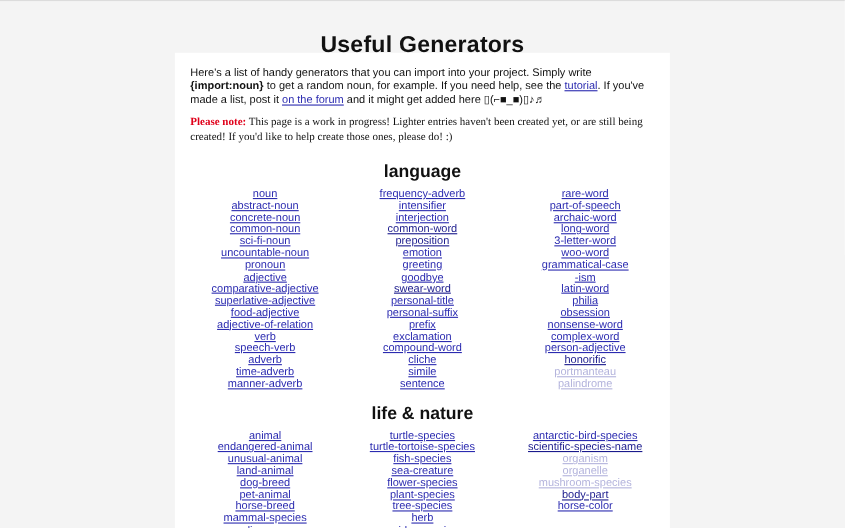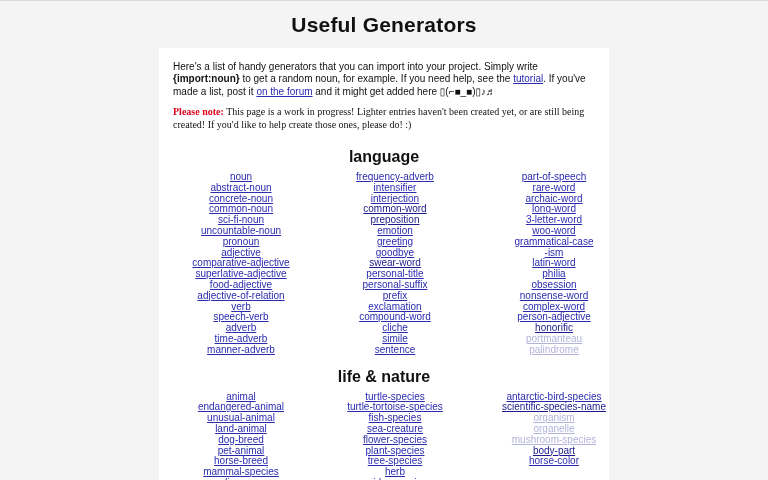--- a/index.html
+++ b/index.html
@@ -9,21 +9,21 @@
     font-family: "Liberation Sans", sans-serif;
     color: #111;
     border-top: 1px solid #dcdcdc;
     box-sizing: border-box;
   }
   .page-title {
     text-align: center;
     font-weight: bold;
     font-size: 21px;
     margin: 0;
-    padding-top: 12px;
+    padding-top: 28px;
     height: 35px;
     letter-spacing: 0.2px;
   }
   .panel {
     position: absolute;
     left: 159px; top: 48px;
     width: 450px; height: 440px;
     background: #ffffff;
     box-sizing: border-box;
     padding: 13px 14px 0 14px;
@@ -43,21 +43,20 @@
     text-align: center;
     font-weight: bold;
     font-size: 16px;
     margin: 0;
   }
   .grid {
     display: grid;
     grid-template-columns: 134px 152px 144px;
     margin-left: 1px;
     margin-top: 6px;
-    gap: 11px;
   }
   .col { text-align: center; }
   .col a { display: block; font-size: 10px; line-height: 10.8px; white-space: nowrap; }
   #sec-language { margin-top: 17px; }
   #sec-life { margin-top: 12px; }
 </style>
 </head>
 <body>
 
 <h1 class="page-title">Useful Generators</h1>
@@ -102,22 +101,22 @@
           <a href="#">personal-title</a>
           <a href="#">personal-suffix</a>
           <a href="#">prefix</a>
           <a href="#">exclamation</a>
           <a href="#">compound-word</a>
           <a href="#">cliche</a>
           <a href="#">simile</a>
           <a href="#">sentence</a>
         </div>
       <div class="col">
+          <a href="#">rare-word</a>
           <a href="#">part-of-speech</a>
-          <a href="#">rare-word</a>
           <a href="#">archaic-word</a>
           <a href="#">long-word</a>
           <a href="#">3-letter-word</a>
           <a href="#">woo-word</a>
           <a href="#">grammatical-case</a>
           <a href="#">-ism</a>
           <a href="#">latin-word</a>
           <a href="#">philia</a>
           <a href="#">obsession</a>
           <a href="#">nonsense-word</a>

